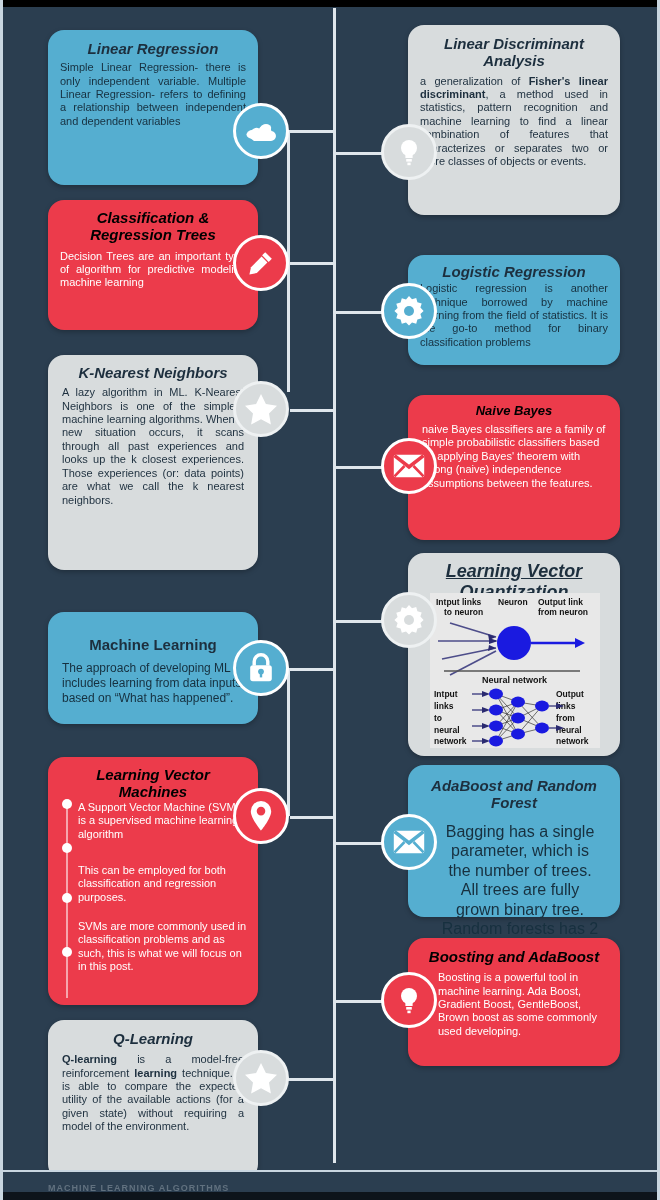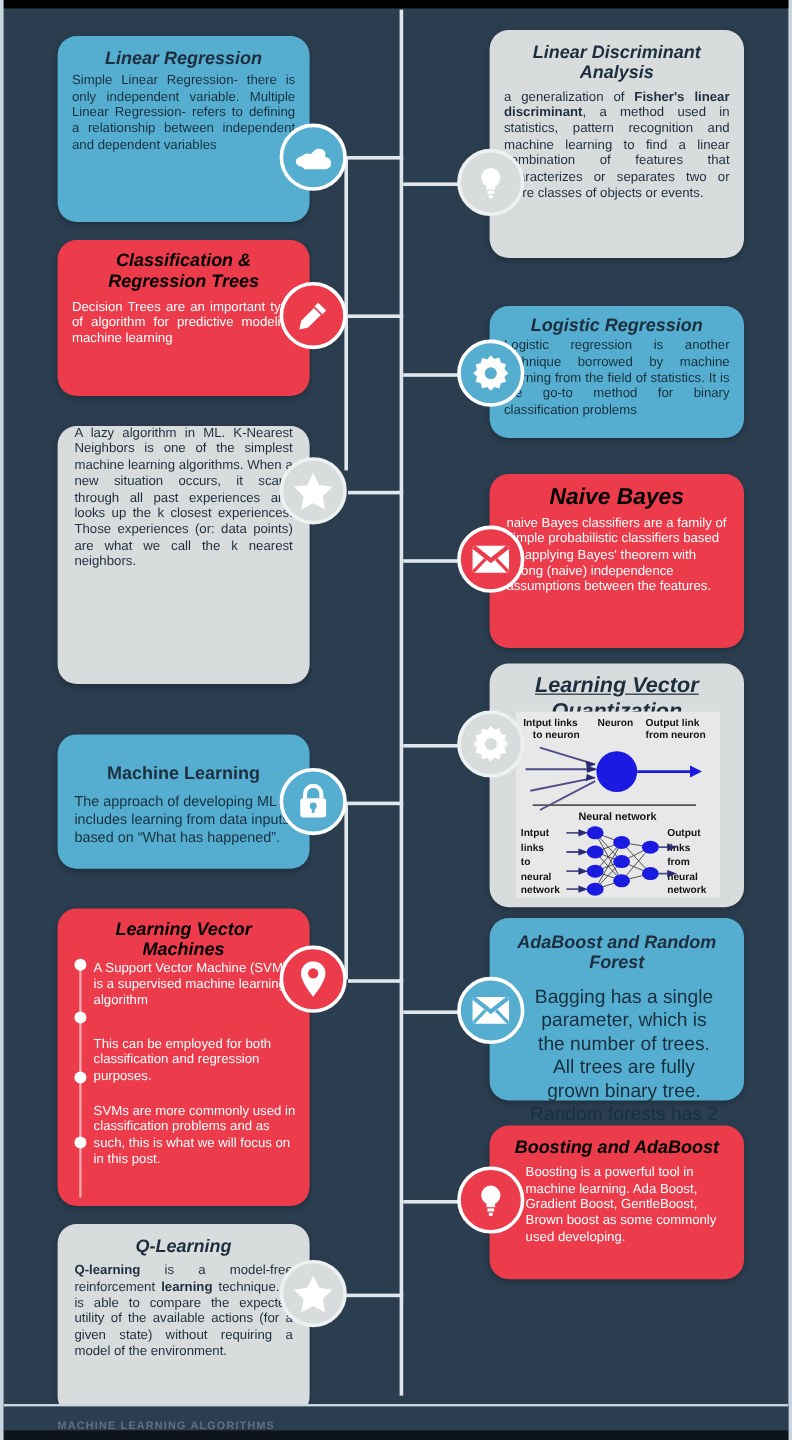--- a/index.html
+++ b/index.html
@@ -156,20 +156,21 @@
     <div class="card-body" style="margin:0 12px;font-size:11px;">Decision Trees are an important type of algorithm for predictive modeling machine learning</div>
   </div>
   <div class="icon-bubble red" style="left:230px;top:235px;width:56px;height:56px;">
     <svg width="28" height="28" viewBox="0 0 28 28" aria-hidden="true">
       <path fill="#fff" d="M18.2 3.2l6.6 6.6-3.1 3.1-6.6-6.6z"></path>
       <path fill="#fff" d="M14.6 7.6l5.8 5.8-10.6 10.6-7.4 1.6 1.6-7.4z"></path>
     </svg>
   </div>
 
   <div class="card gray" style="left:45px;top:355px;width:210px;height:215px;">
+    <div class="card-title" style="margin:9px 10px 5px;font-size:15px;">K-Nearest Neighbors</div>
     <div class="card-body" style="margin:0 14px;font-size:11px;">A lazy algorithm in ML. K-Nearest Neighbors is one of the simplest machine learning algorithms. When a new situation occurs, it scans through all past experiences and looks up the k closest experiences. Those experiences (or: data points) are what we call the k nearest neighbors.</div>
   </div>
   <div class="icon-bubble gray" style="left:230px;top:381px;width:56px;height:56px;">
     <svg width="32" height="31" viewBox="0 0 32 31" aria-hidden="true">
       <path fill="#fff" d="M16 0l4.9 10.1 11.1 1.6-8 7.8 1.9 11L16 25.3 6.1 30.5l1.9-11-8-7.8 11.1-1.6z"></path>
     </svg>
   </div>
 
   <div class="card blue ml" style="left:45px;top:612px;width:210px;height:112px;">
     <div class="card-title gold" style="margin:24px 10px 8px;font-size:15px;">Machine Learning</div>
@@ -232,21 +233,21 @@
     <div class="card-body" style="margin:0 12px;font-size:11px;">Logistic regression is another technique borrowed by machine learning from the field of statistics. It is the go-to method for binary classification problems</div>
   </div>
   <div class="icon-bubble blue" style="left:378px;top:283px;width:56px;height:56px;">
     <svg width="30" height="30" viewBox="0 0 30 30" aria-hidden="true">
       <path fill="#fff" d="M15 0l3 3.2 4.2-1.3 1.2 4.3 4.3 1.2-1.3 4.2L29.6 15l-3.2 3 1.3 4.2-4.3 1.2-1.2 4.3-4.2-1.3L15 29.6l-3-3.2-4.2 1.3-1.2-4.3-4.3-1.2 1.3-4.2L.4 15l3.2-3-1.3-4.2 4.3-1.2L7.8 2.3 12 3.6z"></path>
       <circle cx="15" cy="15" r="5" fill="#55aed0"></circle>
     </svg>
   </div>
 
   <div class="card red" style="left:405px;top:395px;width:212px;height:145px;">
-    <div class="card-title" style="margin:9px 10px 4px;font-size:19px;">Naive Bayes</div>
+    <div class="card-title" style="margin:9px 10px 4px;font-size:13px;">Naive Bayes</div>
     <div class="card-body" style="margin:0 14px;font-size:11px;text-align:left;">naive Bayes classifiers are a family of simple probabilistic classifiers based on applying Bayes' theorem with strong (naive) independence assumptions between the features.</div>
   </div>
   <div class="icon-bubble red" style="left:378px;top:438px;width:56px;height:56px;">
     <svg width="32" height="24" viewBox="0 0 32 24" aria-hidden="true">
       <rect x="0.8" y="0.8" width="30.4" height="22.4" rx="2" fill="#fff"></rect>
       <path d="M1.5 1.6L16 13 30.5 1.6" fill="none" stroke="#ec3b4b" stroke-width="3.6"></path>
       <path d="M1.5 22.4L11.5 12M30.5 22.4L20.5 12" fill="none" stroke="#ec3b4b" stroke-width="2.6"></path>
     </svg>
   </div>
 

